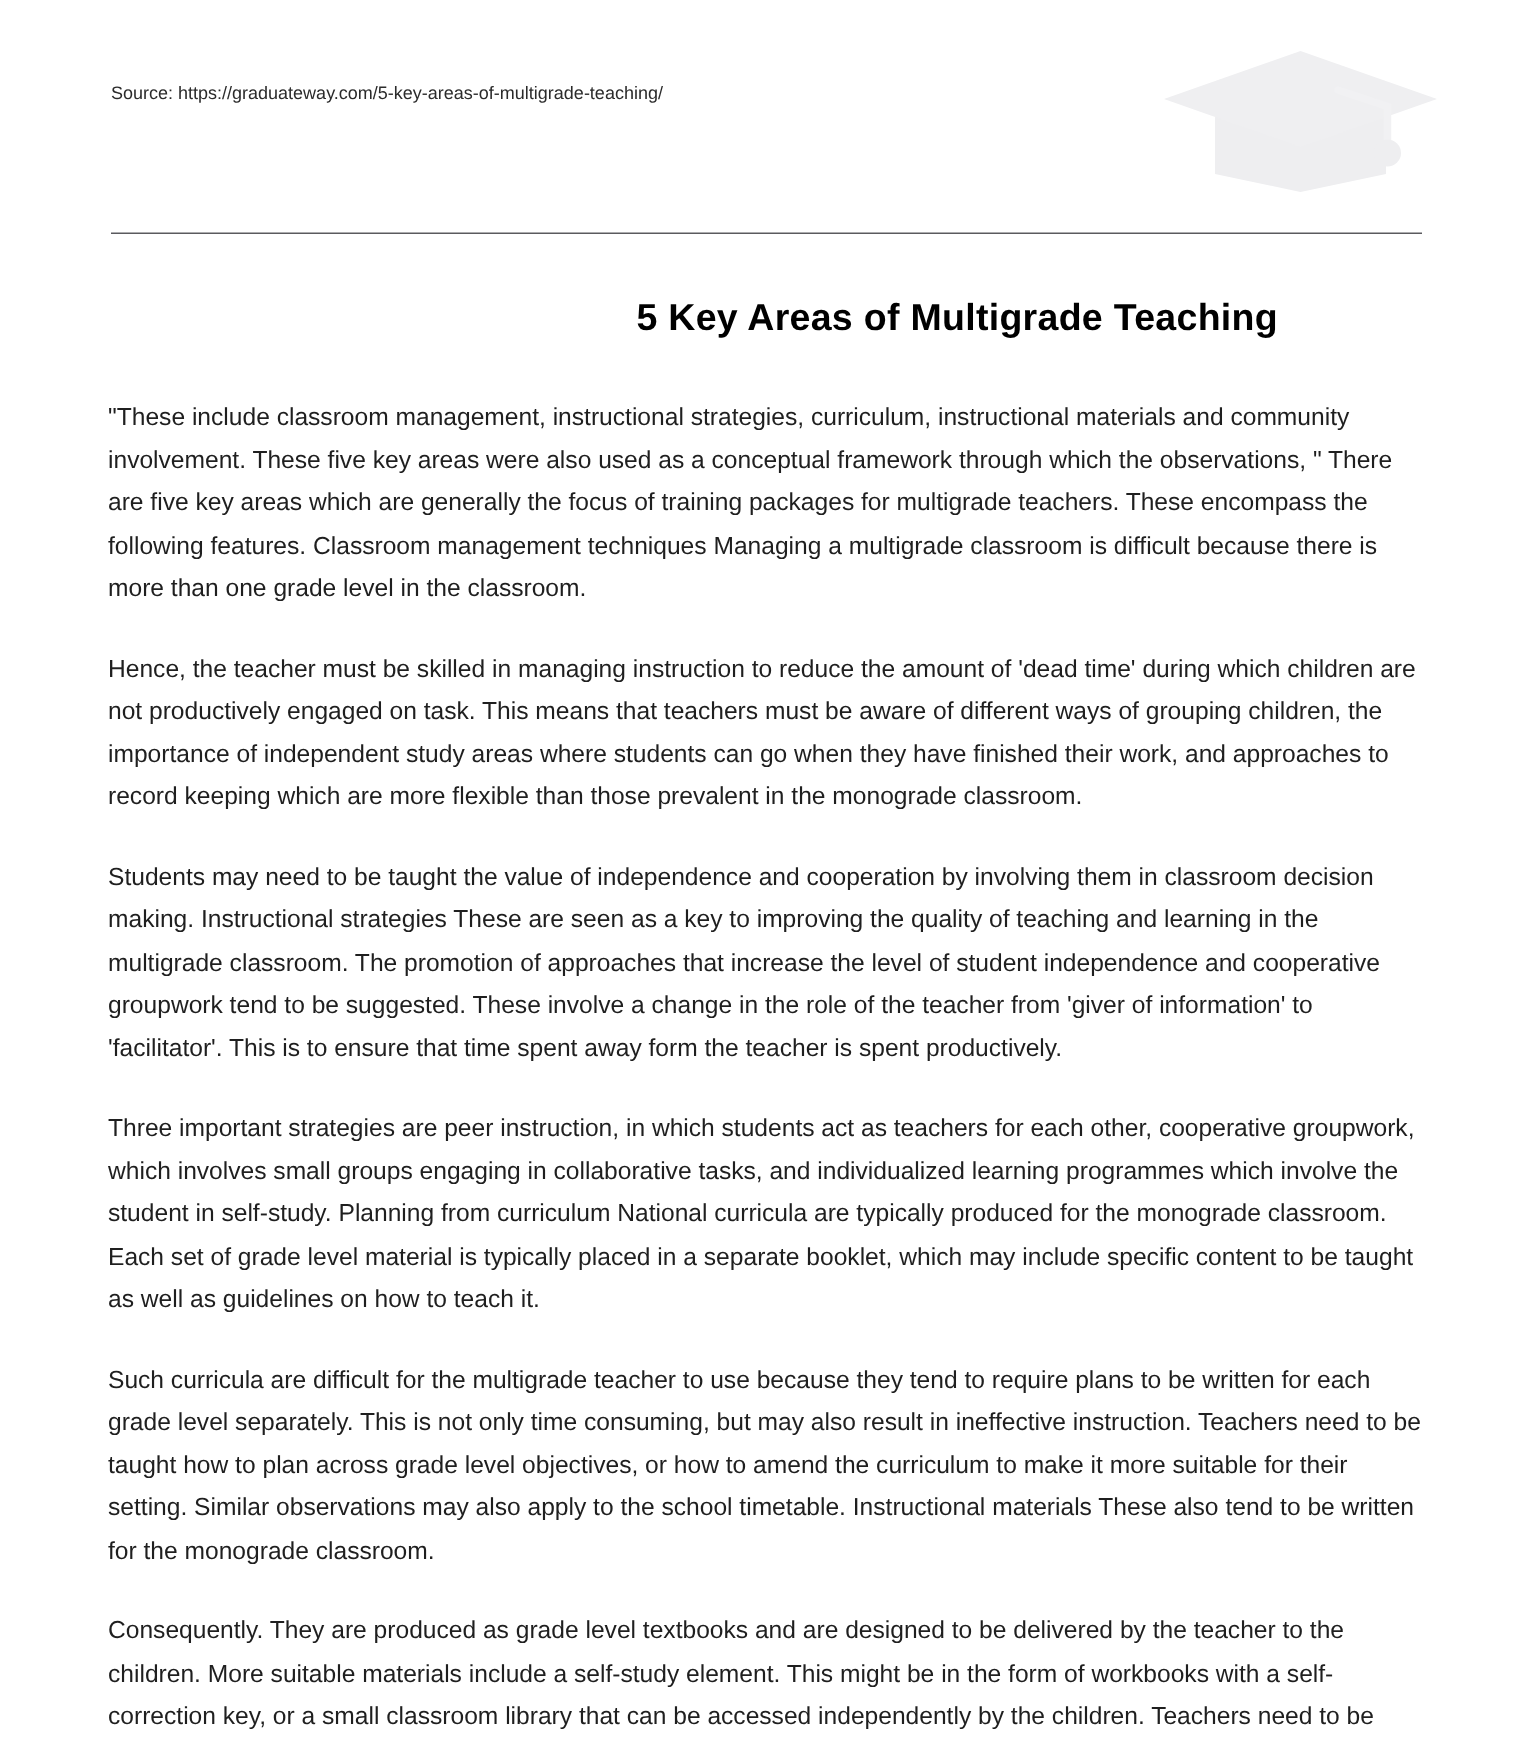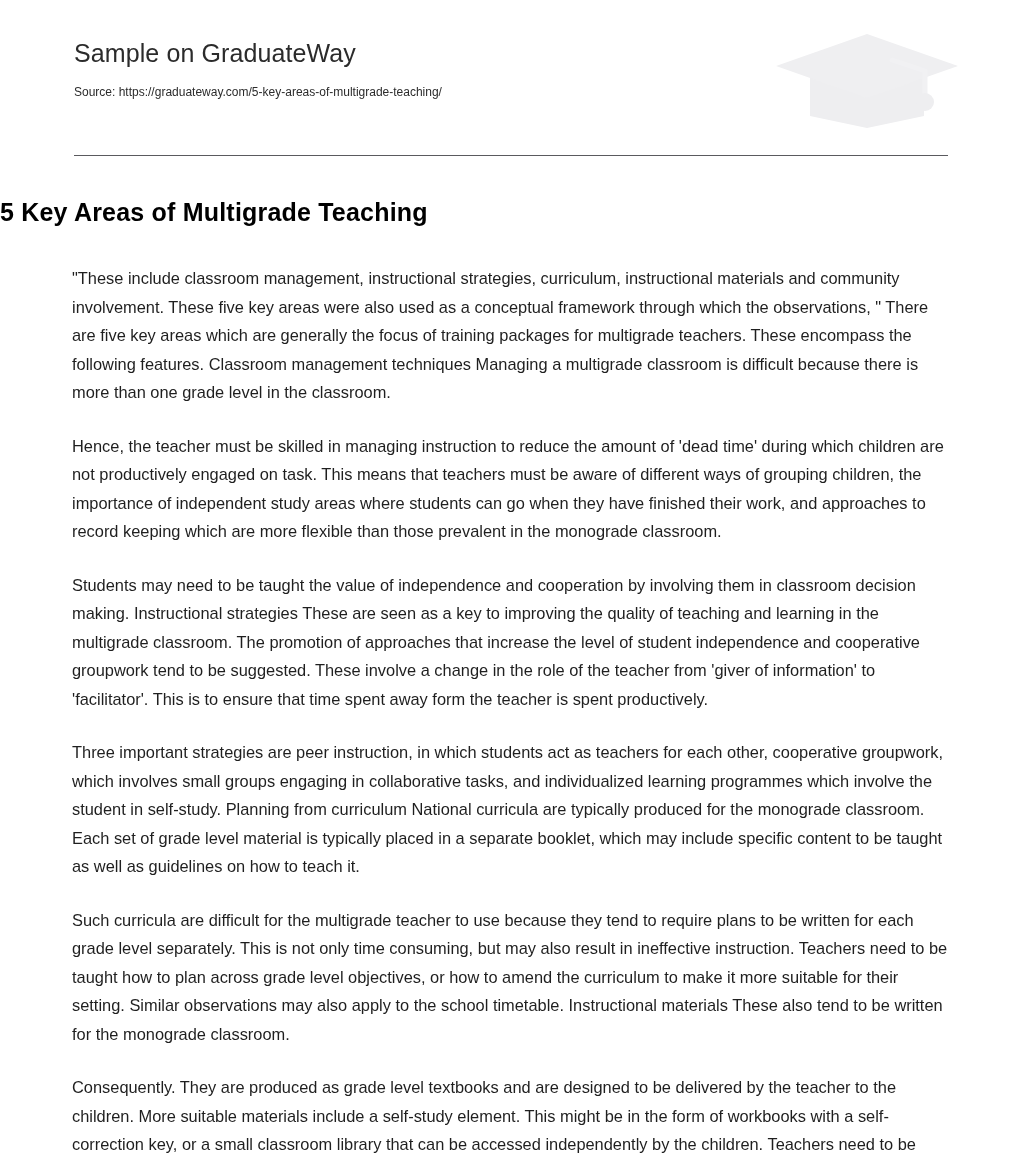--- a/index.html
+++ b/index.html
@@ -70,21 +70,21 @@
     height: 1px;
     background: #5a5a5e;
   }
 
   
   .doc-title {
     position: absolute;
     top: 198px;
     left: 0;
     width: 852px;
-    text-align: left;
+    text-align: right;
     font-size: 25px;
     font-weight: 700;
     color: #000000;
     letter-spacing: 0.2px;
     margin: 0;
   }
 
   
   .body-copy {
     position: absolute;
@@ -103,21 +103,20 @@
   .body-copy p:last-child {
     margin-bottom: 0;
   }
 </style>
 </head>
 <body>
 
 <div class="page">
 
   <div class="header">
-    <h1 class="brand-title">Sample on GraduateWay</h1>
     <div class="source-line">Source: https://graduateway.com/5-key-areas-of-multigrade-teaching/</div>
 
     <div class="logo">
       <svg viewBox="0 0 190 104" xmlns="http://www.w3.org/2000/svg" aria-hidden="true">
 
         <path d="M38 52 L38 92 L95 104 L152 92 L152 52 L95 66 Z" fill="#eeeef0"></path>
 
         <path d="M95 10 L186 42 L95 74 L4 42 Z" fill="#efeff1"></path>
 
         <path d="M120 36 L153 47 L153 72" stroke="#f1f1f3" stroke-width="5" fill="none" stroke-linecap="round"></path>

